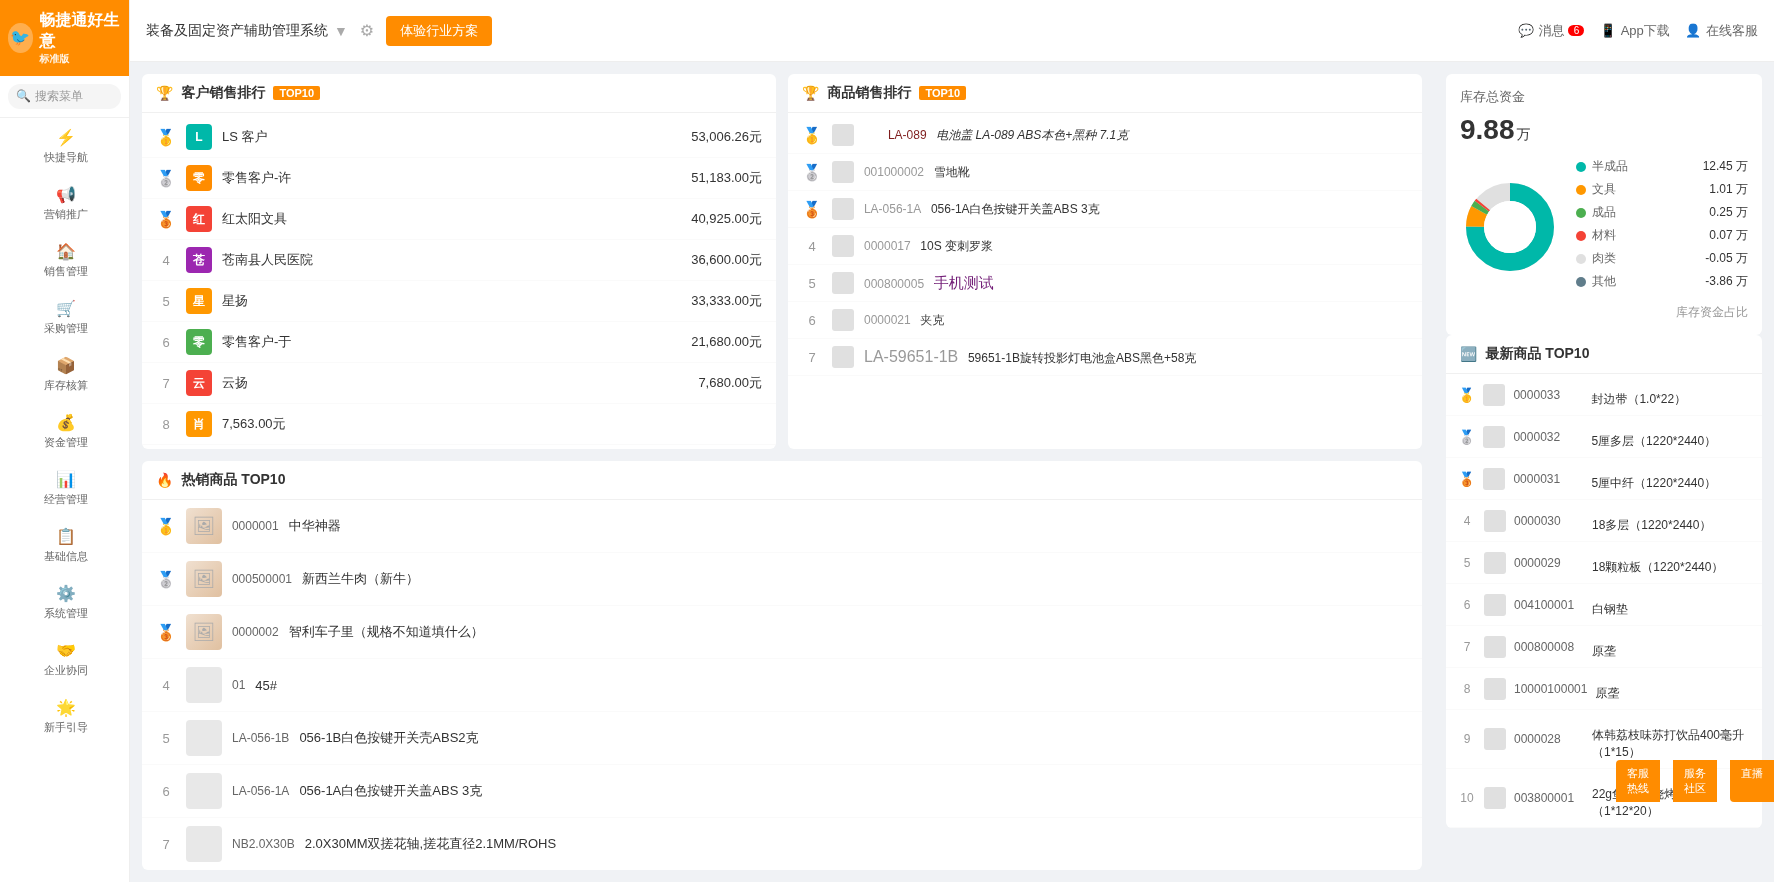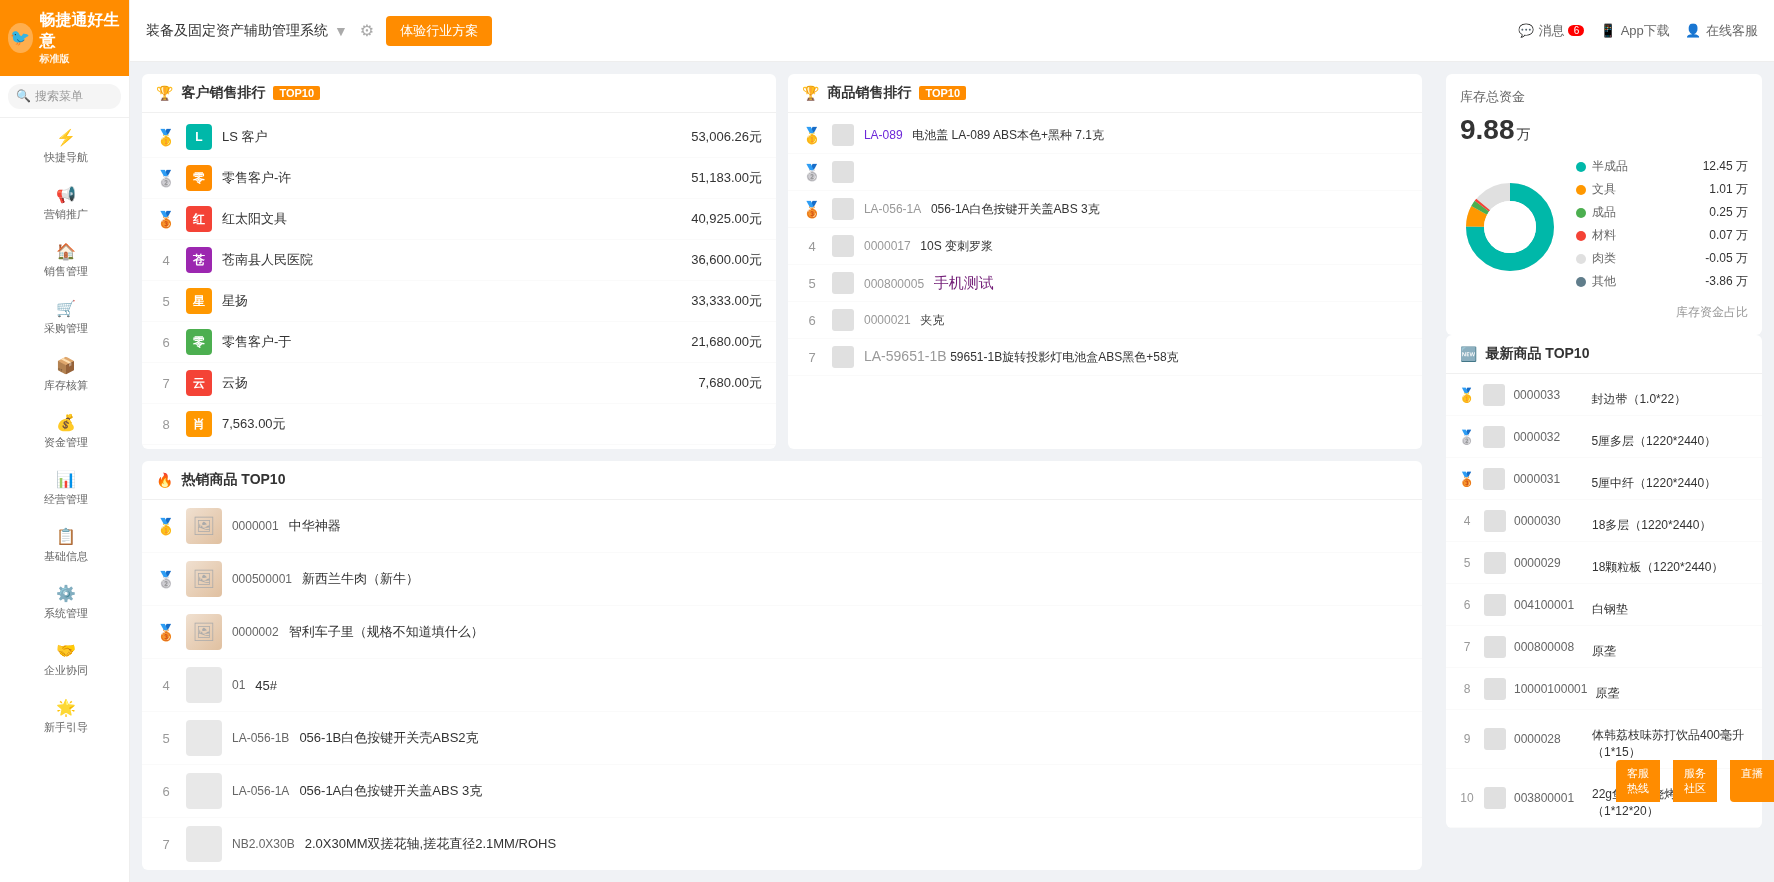--- a/index.html
+++ b/index.html
@@ -351,27 +351,31 @@
           <div class="panel-header">
             <span style="color:#ff8c00;">🏆</span>
             <span>商品销售排行</span>
             <span class="top-badge">TOP10</span>
           </div>
           <div class="rank-list" id="product-rank-list">
           <div class="rank-item">
     <span style="font-size:16px;">🥇</span>
     <div style="width:22px;height:22px;background:#e0e0e0;border-radius:3px;flex-shrink:0;"></div>
     <div style="flex:1;">
-      <span style="font-size:12px;color:#6d28d9;margin-right:6px;">LA-089</span>
-      <span style="font-size:12px;color:#333;">电池盖 LA-089 ABS本色+黑种 7.1克</span>
+      <span style="font-size:12px;color:#7f1d1d;margin-right:6px;margin-left:24px;">LA-089</span>
+      <span style="font-size:12px;color:#333;font-style:italic;">电池盖 LA-089 ABS本色+黑种 7.1克</span>
     </div>
   </div>
               <div class="rank-item">
     <span style="font-size:16px;">🥈</span>
     <div style="width:22px;height:22px;background:#e0e0e0;border-radius:3px;flex-shrink:0;"></div>
+    <div style="flex:1;">
+      <span style="font-size:12px;color:#999;margin-right:6px;">001000002</span>
+      <span style="font-size:12px;color:#333;">雪地靴</span>
+    </div>
   </div>
               <div class="rank-item">
     <span style="font-size:16px;">🥉</span>
     <div style="width:22px;height:22px;background:#e0e0e0;border-radius:3px;flex-shrink:0;"></div>
     <div style="flex:1;">
       <span style="font-size:12px;color:#999;margin-right:6px;">LA-056-1A</span>
       <span style="font-size:12px;color:#333;">056-1A白色按键开关盖ABS 3克</span>
     </div>
   </div>
               <div class="rank-item">
@@ -395,21 +399,21 @@
     <div style="width:22px;height:22px;background:#e0e0e0;border-radius:3px;flex-shrink:0;"></div>
     <div style="flex:1;">
       <span style="font-size:12px;color:#999;margin-right:6px;">0000021</span>
       <span style="font-size:12px;color:#404040;">夹克</span>
     </div>
   </div>
               <div class="rank-item">
     <span class="rank-num">7</span>
     <div style="width:22px;height:22px;background:#e0e0e0;border-radius:3px;flex-shrink:0;"></div>
     <div style="flex:1;">
-      <span style="font-size:14px;color:#999;">LA-59651-1B</span>
+      <span style="font-size:16px;color:#999;margin-right:6px;">LA-59651-1B</span>
       <span style="font-size:12px;color:#333;">59651-1B旋转投影灯电池盒ABS黑色+58克</span>
     </div>
   </div>
             </div>
         </div>
       </div>
 
       <div class="hot-panel panel">
         <div class="panel-header">
           <span style="color:#ff8c00;">🔥</span>

